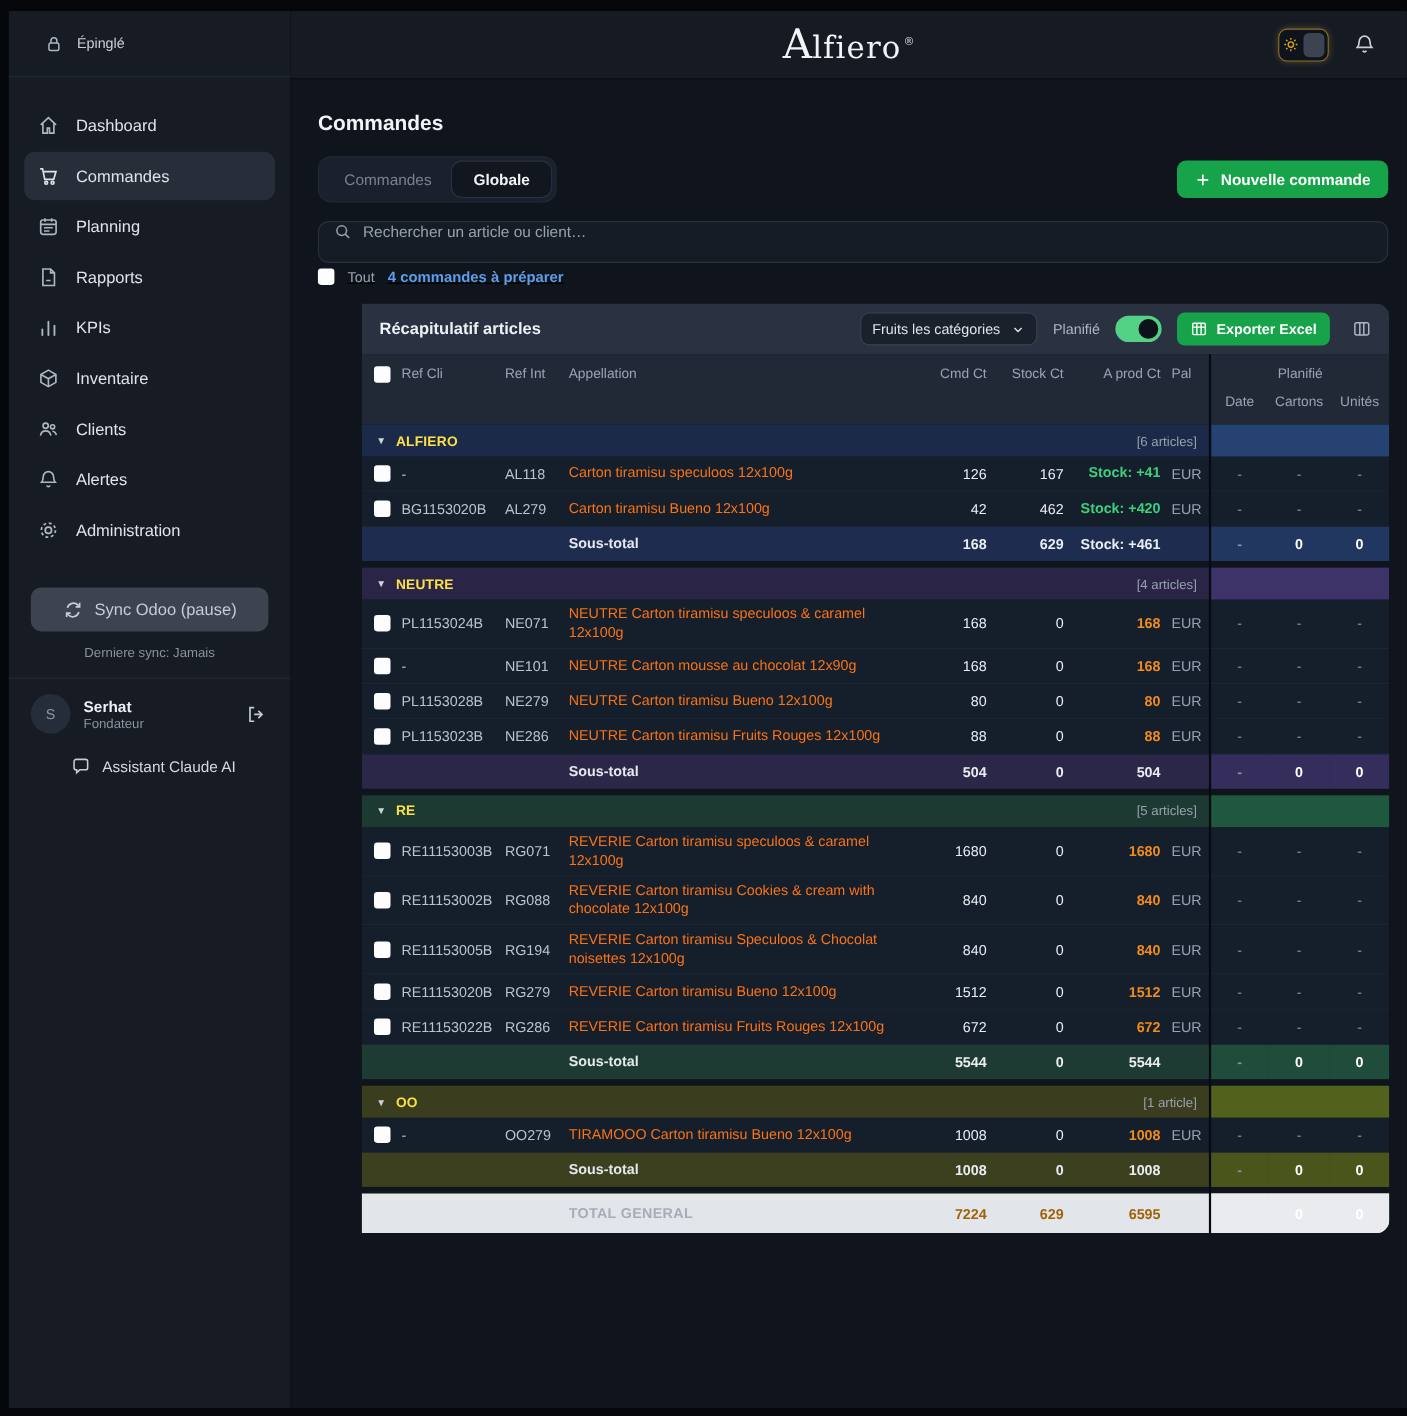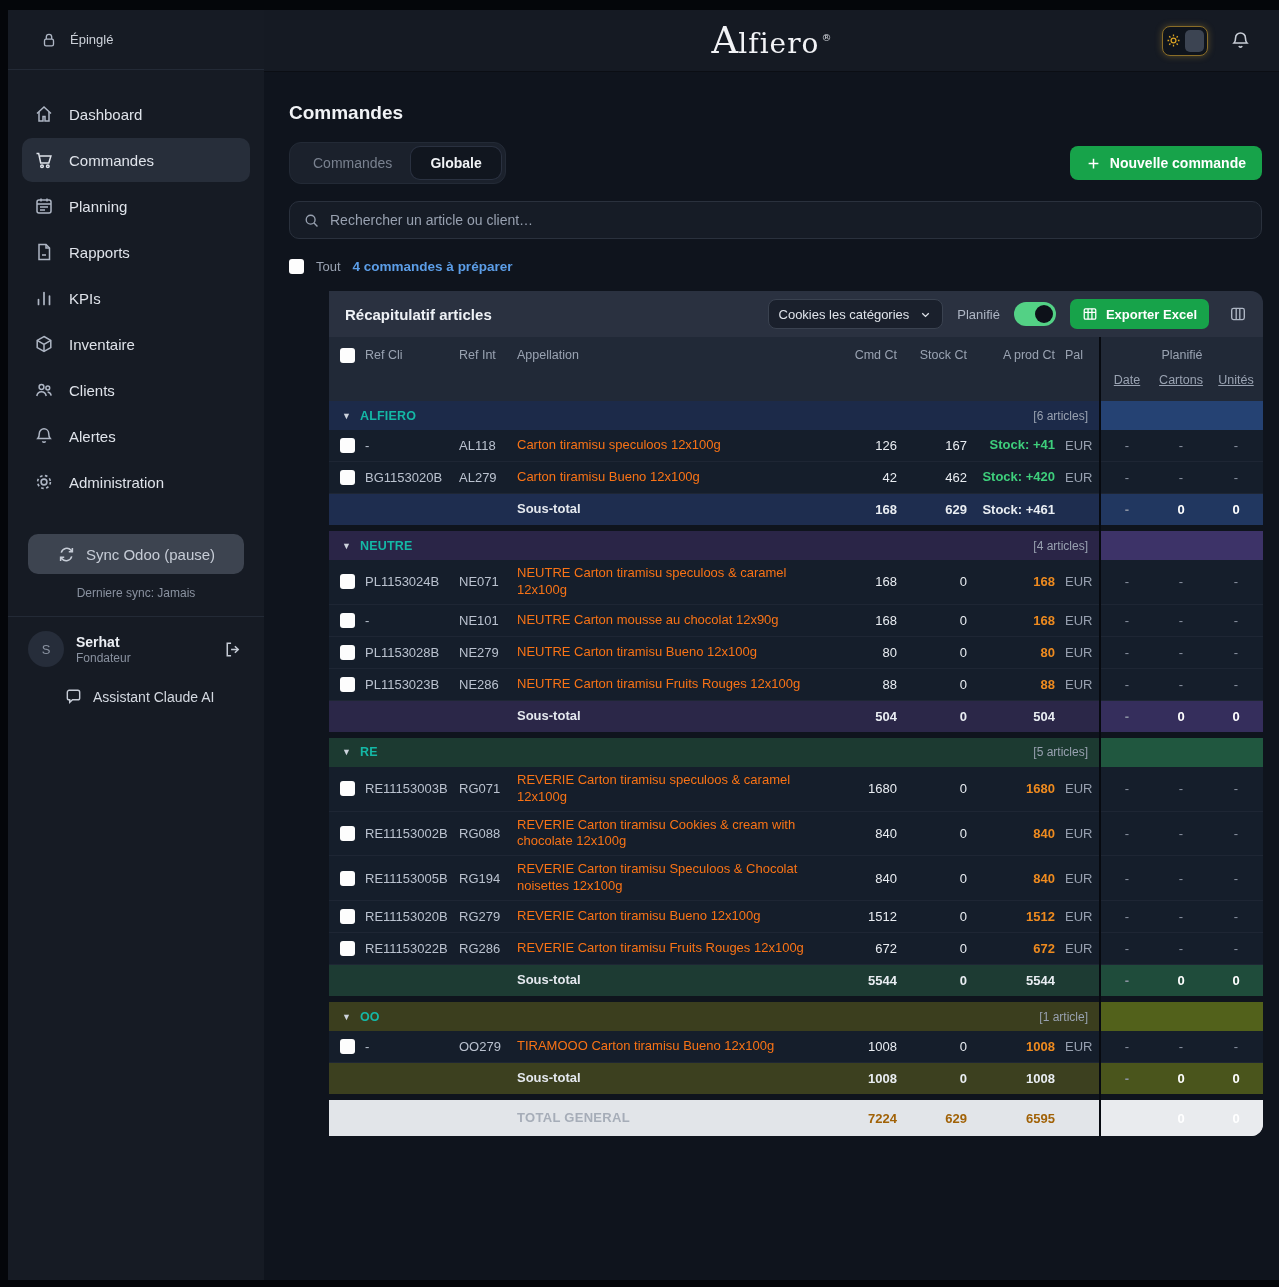--- a/index.html
+++ b/index.html
@@ -35,24 +35,24 @@
   .theme-toggle { width:46px; height:30px; border-radius:8px; background:#0f141c; border:1px solid #8a6d28; box-shadow:0 0 7px rgba(216,168,56,.35); display:flex; align-items:center; padding:0 3px; gap:2px; cursor:pointer; }
   .theme-knob { width:19px; height:22px; border-radius:5px; background:#3c4452; margin-left:auto; }
 
   .main { flex:1; background:#0f141d; padding:30px 17px 0 25px; overflow:hidden; }
   .page-title { color:#f1f3f6; font-size:19px; font-weight:700; }
   .toolbar { display:flex; align-items:center; margin-top:18px; }
   .tabs { background:#1b212c; border:1px solid #232a36; border-radius:12px; padding:4px; display:flex; }
   .tab { padding:8px 19px; font-size:14px; color:#79818f; border-radius:9px; cursor:pointer; }
   .tab.active { background:#11161f; color:#f1f3f6; font-weight:600; box-shadow:0 0 0 1px #2a3140; }
   .new-order-btn { margin-left:auto; height:34px; background:#17a34a; color:#fff; border:none; border-radius:8px; font-size:14px; font-weight:700; font-family:inherit; display:flex; align-items:center; gap:9px; padding:0 16px; cursor:pointer; }
-  .search-wrap { margin-top:17px; height:38px; background:#161c26; border:1px solid #2a313d; border-radius:10px; display:flex; align-items:center; padding:0 13px; gap:10px; }
+  .search-wrap { margin-top:17px; height:38px; background:#161c26; border:1px solid #2a313d; border-radius:10px; display:flex; align-items:flex-start; padding:0 13px; gap:10px; }
   .search-wrap input { flex:1; background:transparent; border:none; outline:none; color:#dfe3ea; font-size:14px; font-family:inherit; }
   .search-wrap input::placeholder { color:#98a1b0; }
-  .select-row { margin-top:20px; display:flex; align-items:center; gap:12px; }
+  .select-row { margin-top:5px; display:flex; align-items:center; gap:12px;text-decoration:underline; }
   .cb { width:15px; height:15px; background:#fdfdfd; border-radius:3px; flex-shrink:0; cursor:pointer; }
   .tout-label { color:#9aa3b2; font-size:13px; }
   .orders-link { color:#5c9ee8; font-size:13.5px; font-weight:600; cursor:pointer; }
 
   
   .panel { margin-top:17px; border-radius:12px; overflow:hidden; width:974px;padding-left:40px; }
   .panel-head { height:46px; background:#2a3140; display:flex; align-items:center; padding:0 16px; gap:14px; }
   .panel-title { color:#eef1f5; font-size:15px; font-weight:700; flex:1; }
   .cat-select { height:30px; background:#1a202c; border:1px solid #3a4250; border-radius:8px; color:#dfe3ea; font-size:13px; display:flex; align-items:center; gap:10px; padding:0 10px; cursor:pointer; }
   .plan-label { color:#aeb6c4; font-size:13px; }
@@ -63,28 +63,28 @@
 
   .tablewrap { position:relative; }
   .sep-line { position:absolute; top:0; bottom:0; right:162px; width:2px; background:#070a10; z-index:6; pointer-events:none; }
   .grid { display:grid; grid-template-columns:36px 94px 58px 1fr 70px 70px 88px 46px 52px 56px 54px; align-items:center; }
   .thead { background:#212937; color:#9aa3b2; font-size:12.5px; grid-template-rows:36px 28px; align-items:center; }
   .thead .cell { display:flex; align-items:center; }
   .th-check { grid-row:1; grid-column:1; justify-content:center; }
   .th1 { grid-row:1; }
   .th-num { justify-content:flex-end; }
   .th-plan { grid-row:1; grid-column:9/12; justify-content:center; }
-  .th2 { grid-row:2; justify-content:center; align-self:start;text-decoration:underline; }
+  .th2 { grid-row:2; justify-content:center; align-self:start; }
 
   .group-block { margin-top:6px; }
   .group-block:first-child { margin-top:0; }
   .grow { height:29px; display:flex; align-items:stretch; cursor:pointer; }
   .gh-main { flex:1; display:flex; align-items:center; padding:0 13px 0 13px; gap:9px; }
   .tri { color:#cdd3dd; font-size:9px; }
-  .gname { color:#14b8a6; font-size:12.5px; font-weight:700; letter-spacing:.2px; }
+  .gname { color:#fde047; font-size:12.5px; font-weight:700; letter-spacing:.2px; }
   .gcount { margin-left:auto; color:#98a1b0; font-size:12px; }
   .gh-plan { width:162px; }
 
   .row { min-height:31px; border-bottom:1px solid #1e2634; background:#151e2b; font-size:13px; }
   .row:last-child { border-bottom:none; }
   .cell { display:flex; align-items:center; min-height:inherit; }
   .c-check { justify-content:center; }
   .c-refcli,.c-refint { color:#bac2cf; }
   .c-name { color:#f97316; padding:5px 20px 5px 0; line-height:1.3; }
   .c-num { justify-content:flex-end; color:#e9edf2; }
@@ -297,21 +297,21 @@
       <div class="select-row">
         <span class="cb"></span>
         <span class="tout-label">Tout</span>
         <span class="orders-link">4 commandes à préparer</span>
       </div>
 
       <section class="panel">
         <div class="panel-head">
           <span class="panel-title">Récapitulatif articles</span>
           <div class="cat-select">
-            <span>Cookies les catégories</span>
+            <span>Fruits les catégories</span>
             <span class="icon">
               <svg width="13" height="13" viewBox="0 0 20 20" fill="none" stroke="#dfe3ea" stroke-width="2">
                   <path d="M5 8l5 5 5-5"></path>
                 </svg>
             </span>
           </div>
           <span class="plan-label">Planifié</span>
           <span class="toggle">
               <span class="toggle-knob"></span>
             </span>

